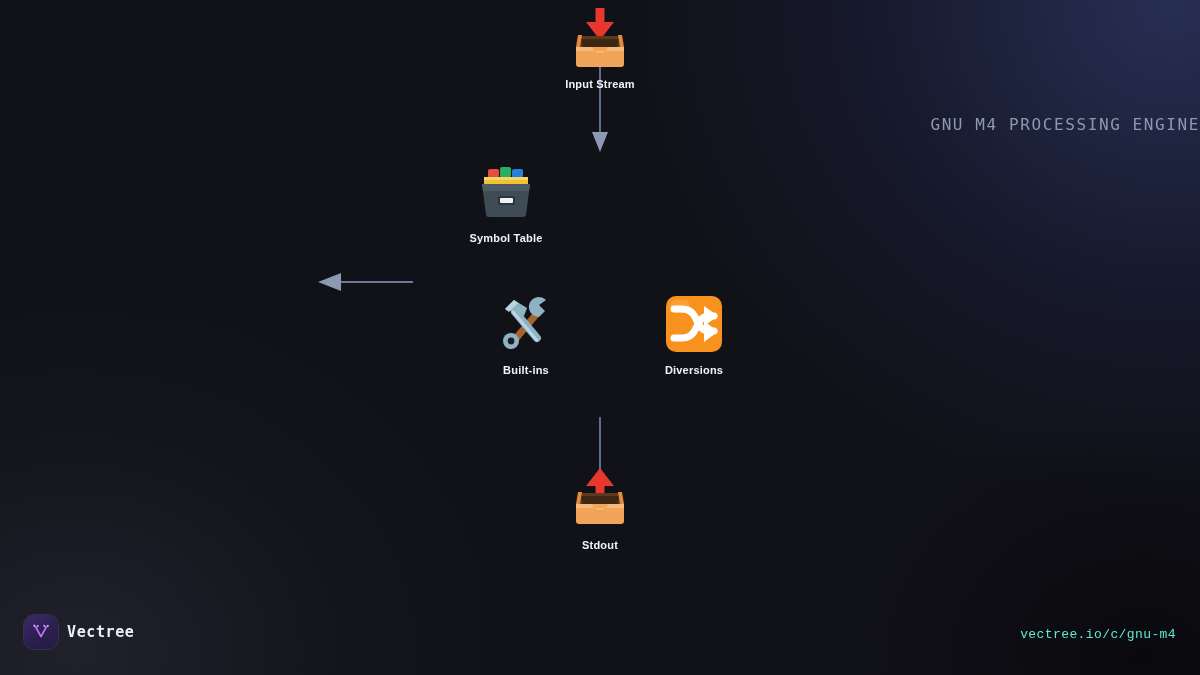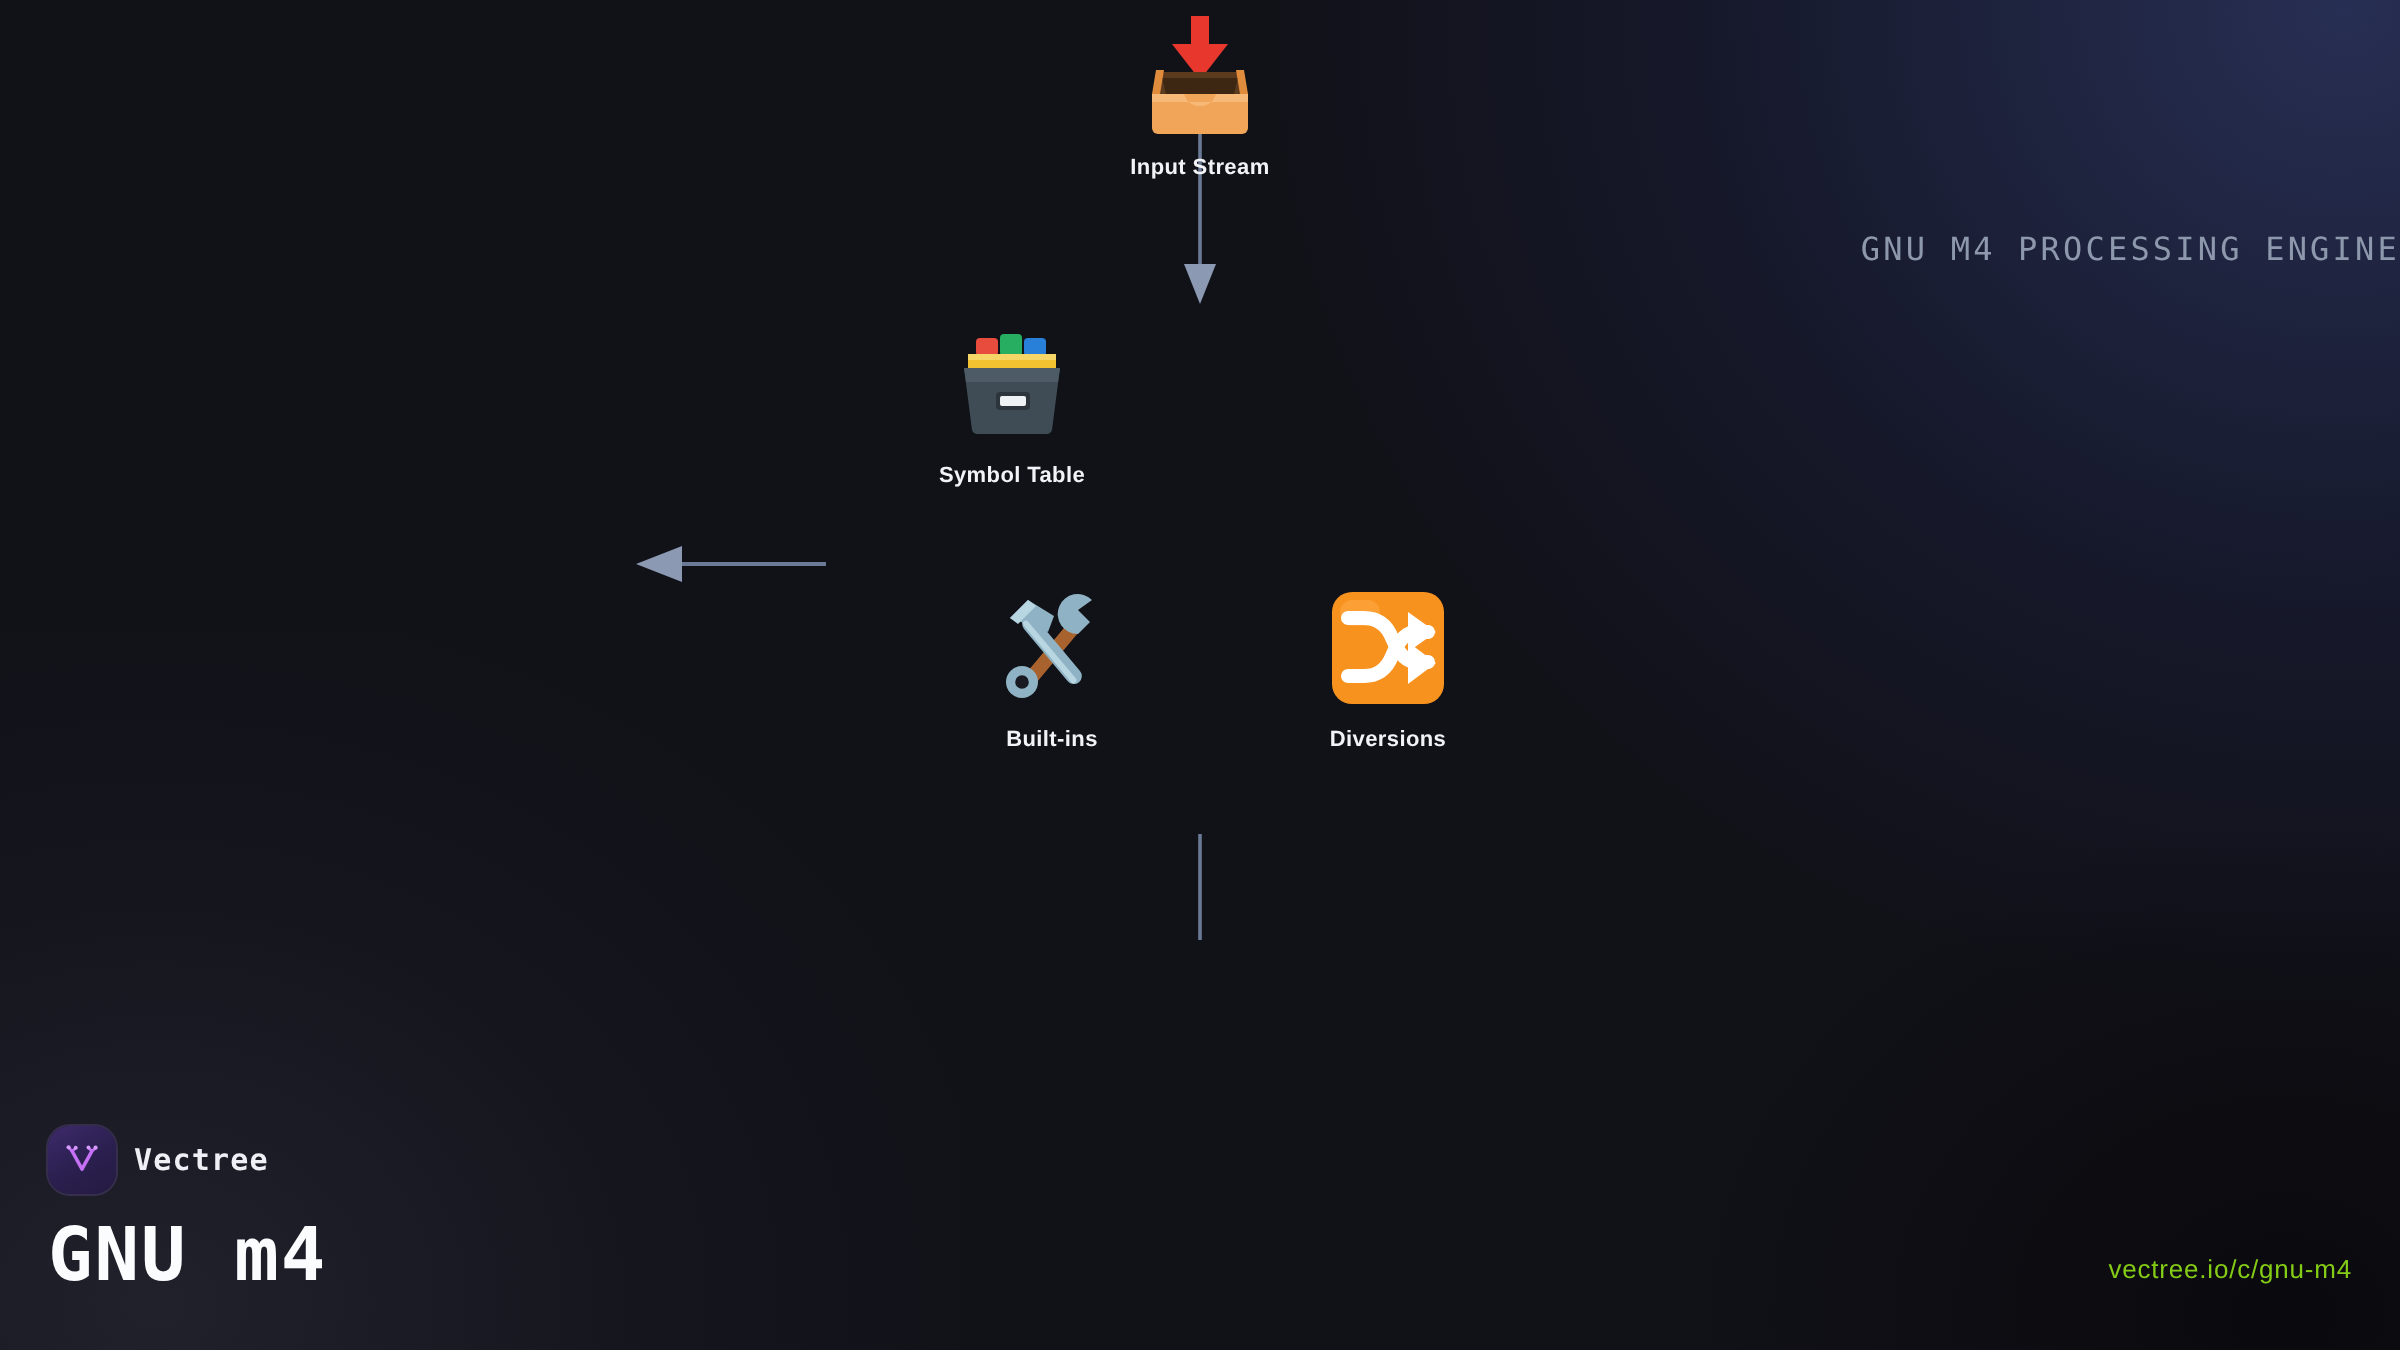--- a/index.html
+++ b/index.html
@@ -62,22 +62,22 @@
     font-family:"DejaVu Sans Mono", monospace;
     font-size:15px; font-weight:bold; color:#eef0f6; letter-spacing:0.6px;
   }
   #page-title {
     margin-top:9px;
     font-family:"DejaVu Sans Mono", monospace;
     font-size:37px; font-weight:bold; color:#fbfcfe; letter-spacing:1px;
   }
   #site-url {
     position:absolute; right:24px; bottom:33px; z-index:3;
-    font-family:Liberation Sans, sans-serif;
-    font-size:13px; color:#84cc16; letter-spacing:0.4px;
+    font-family:Liberation Mono, monospace;
+    font-size:13px; color:#5eead4; letter-spacing:0.4px;
   }
 </style>
 </head>
 <body>
 
 <div id="bg-gradients">
   <div class="grad-tr"></div>
   <div class="grad-bl"></div>
   <div class="grad-br"></div>
 </div>
@@ -159,34 +159,48 @@
         <rect x="8" y="8" width="20" height="13" rx="6" fill="#ffa945" opacity="0.6"></rect>
         <path d="M12 17 L20 17 Q30 17 34 27 Q39 39 46 39 L52 39" stroke="#ffffff" stroke-width="7" fill="none" stroke-linecap="round"></path>
         <path d="M12 46 L20 46 Q30 46 34 36 Q39 24 46 24 L52 24" stroke="#ffffff" stroke-width="7" fill="none" stroke-linecap="round"></path>
         <polygon points="42,14 56,24 42,34" fill="#ffffff"></polygon>
         <polygon points="42,29 56,39.5 42,50" fill="#ffffff"></polygon>
       </svg>
     </div>
     <div class="caption">Diversions</div>
   </div>
 
+  <div class="node" id="node-stdout">
+    <div class="glyph">
+      <svg viewBox="0 0 64 64" width="64" height="64">
+        <path d="M32 26 L32 8" stroke="#e8382e" stroke-width="9" fill="none"></path>
+        <polygon points="32,1 18,19 46,19" fill="#e8382e"></polygon>
+        <path d="M10 26 L54 26 L50 53 L14 53 Z" fill="#5c3a1e"></path>
+        <path d="M13 29 L51 29 L48 41 L16 41 Z" fill="#3d2713"></path>
+        <path d="M8 37 L56 37 L56 54 A3 3 0 0 1 53 57 L11 57 A3 3 0 0 1 8 54 Z" fill="#f0a559"></path>
+        <path d="M8 37 L24 37 Q26 43 32 43 Q38 43 40 37 L56 37 L56 41 L8 41 Z" fill="#f6b978"></path>
+        <path d="M8 37 L10 25 L14 25 L12 37 Z" fill="#e08c3c"></path>
+        <path d="M56 37 L54 25 L50 25 L52 37 Z" fill="#e08c3c"></path>
+      </svg>
+    </div>
+    <div class="caption">Stdout</div>
+  </div>
 
 </div>
 
 <div id="branding">
   <div id="brand-row">
     <div id="brand-logo">
       <svg viewBox="0 0 24 24" width="22" height="22">
         <path d="M6.6 7.2 L12 17 L17.4 7.2" stroke="#c471f5" stroke-width="1.9" fill="none" stroke-linecap="round" stroke-linejoin="round"></path>
         <path d="M6.6 7.2 L4.9 5.4 M6.6 7.2 L8.4 5.6" stroke="#c471f5" stroke-width="1.5" stroke-linecap="round"></path>
         <path d="M17.4 7.2 L15.7 5.5 M17.4 7.2 L19.2 5.6" stroke="#c471f5" stroke-width="1.5" stroke-linecap="round"></path>
         <circle cx="4.7" cy="5.1" r="1.15" fill="#d79bff"></circle>
         <circle cx="8.6" cy="5.3" r="1.05" fill="#d79bff"></circle>
         <circle cx="15.5" cy="5.2" r="1.05" fill="#d79bff"></circle>
         <circle cx="19.4" cy="5.3" r="1.15" fill="#d79bff"></circle>
       </svg>
     </div>
     <div id="brand-name">Vectree</div>
   </div>
-  <div id="page-title">GNU m4</div>
 </div>
 
 <div id="site-url">vectree.io/c/gnu-m4</div>
 
 </body></html>

